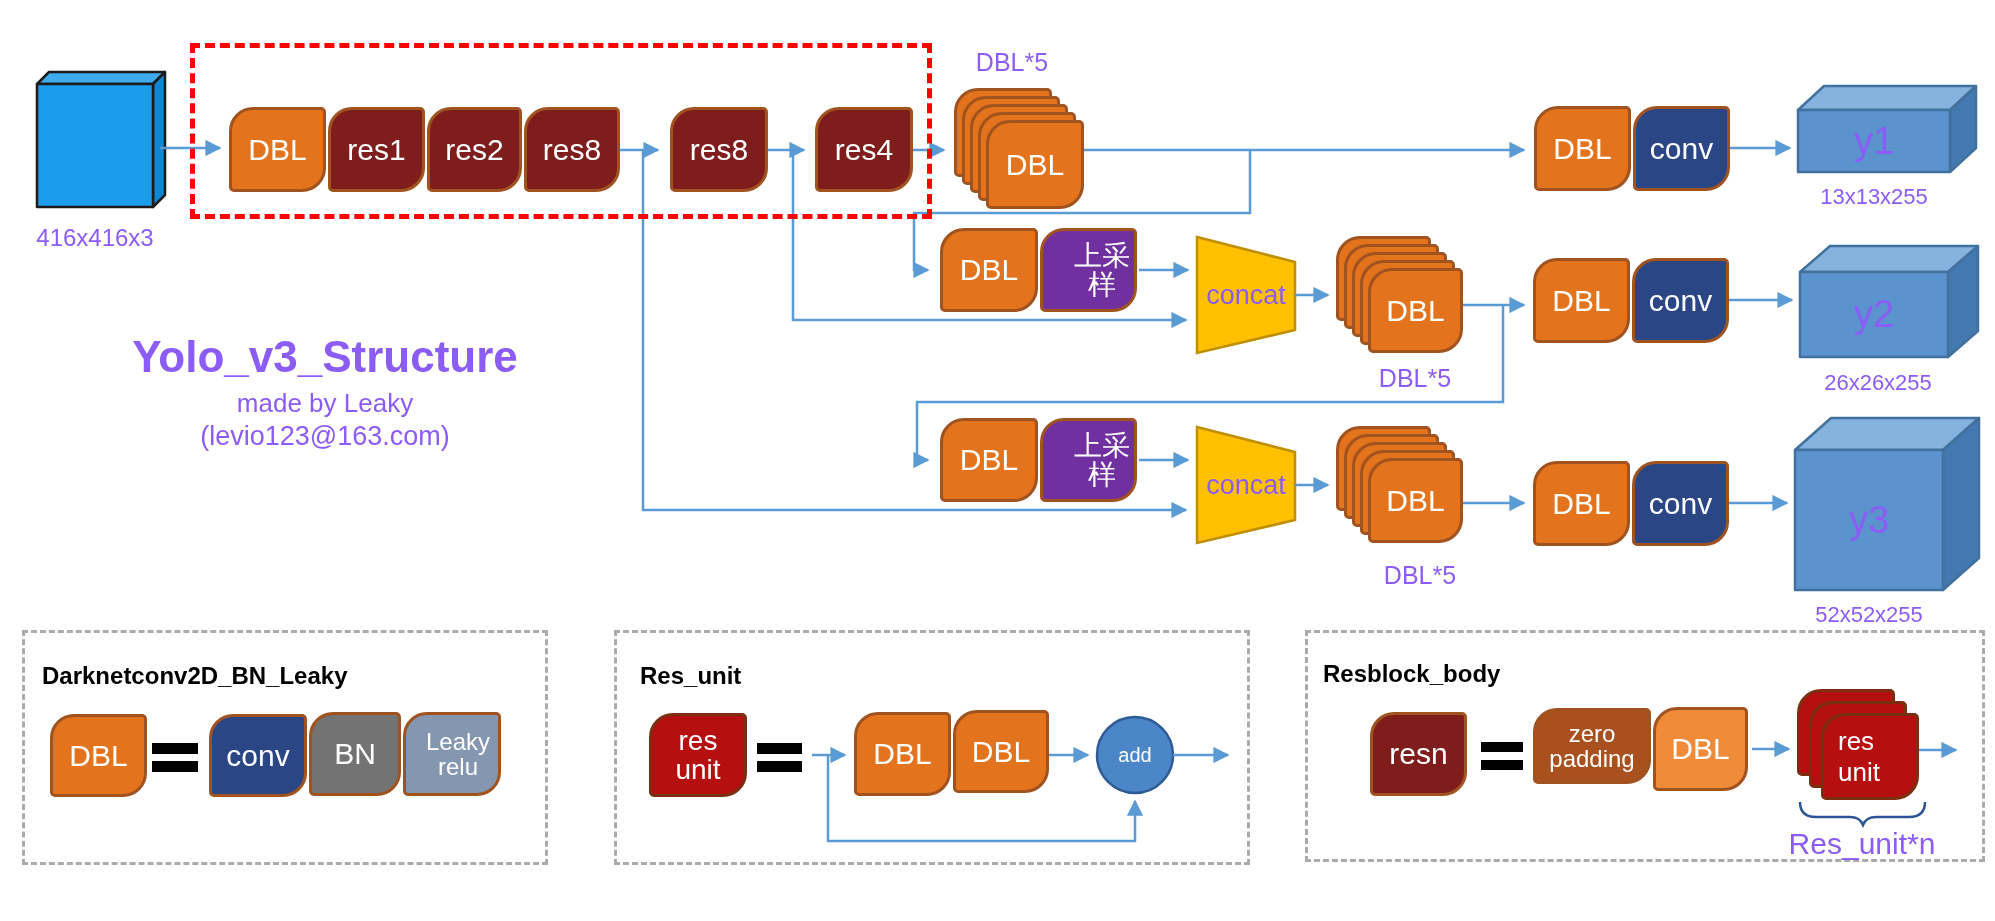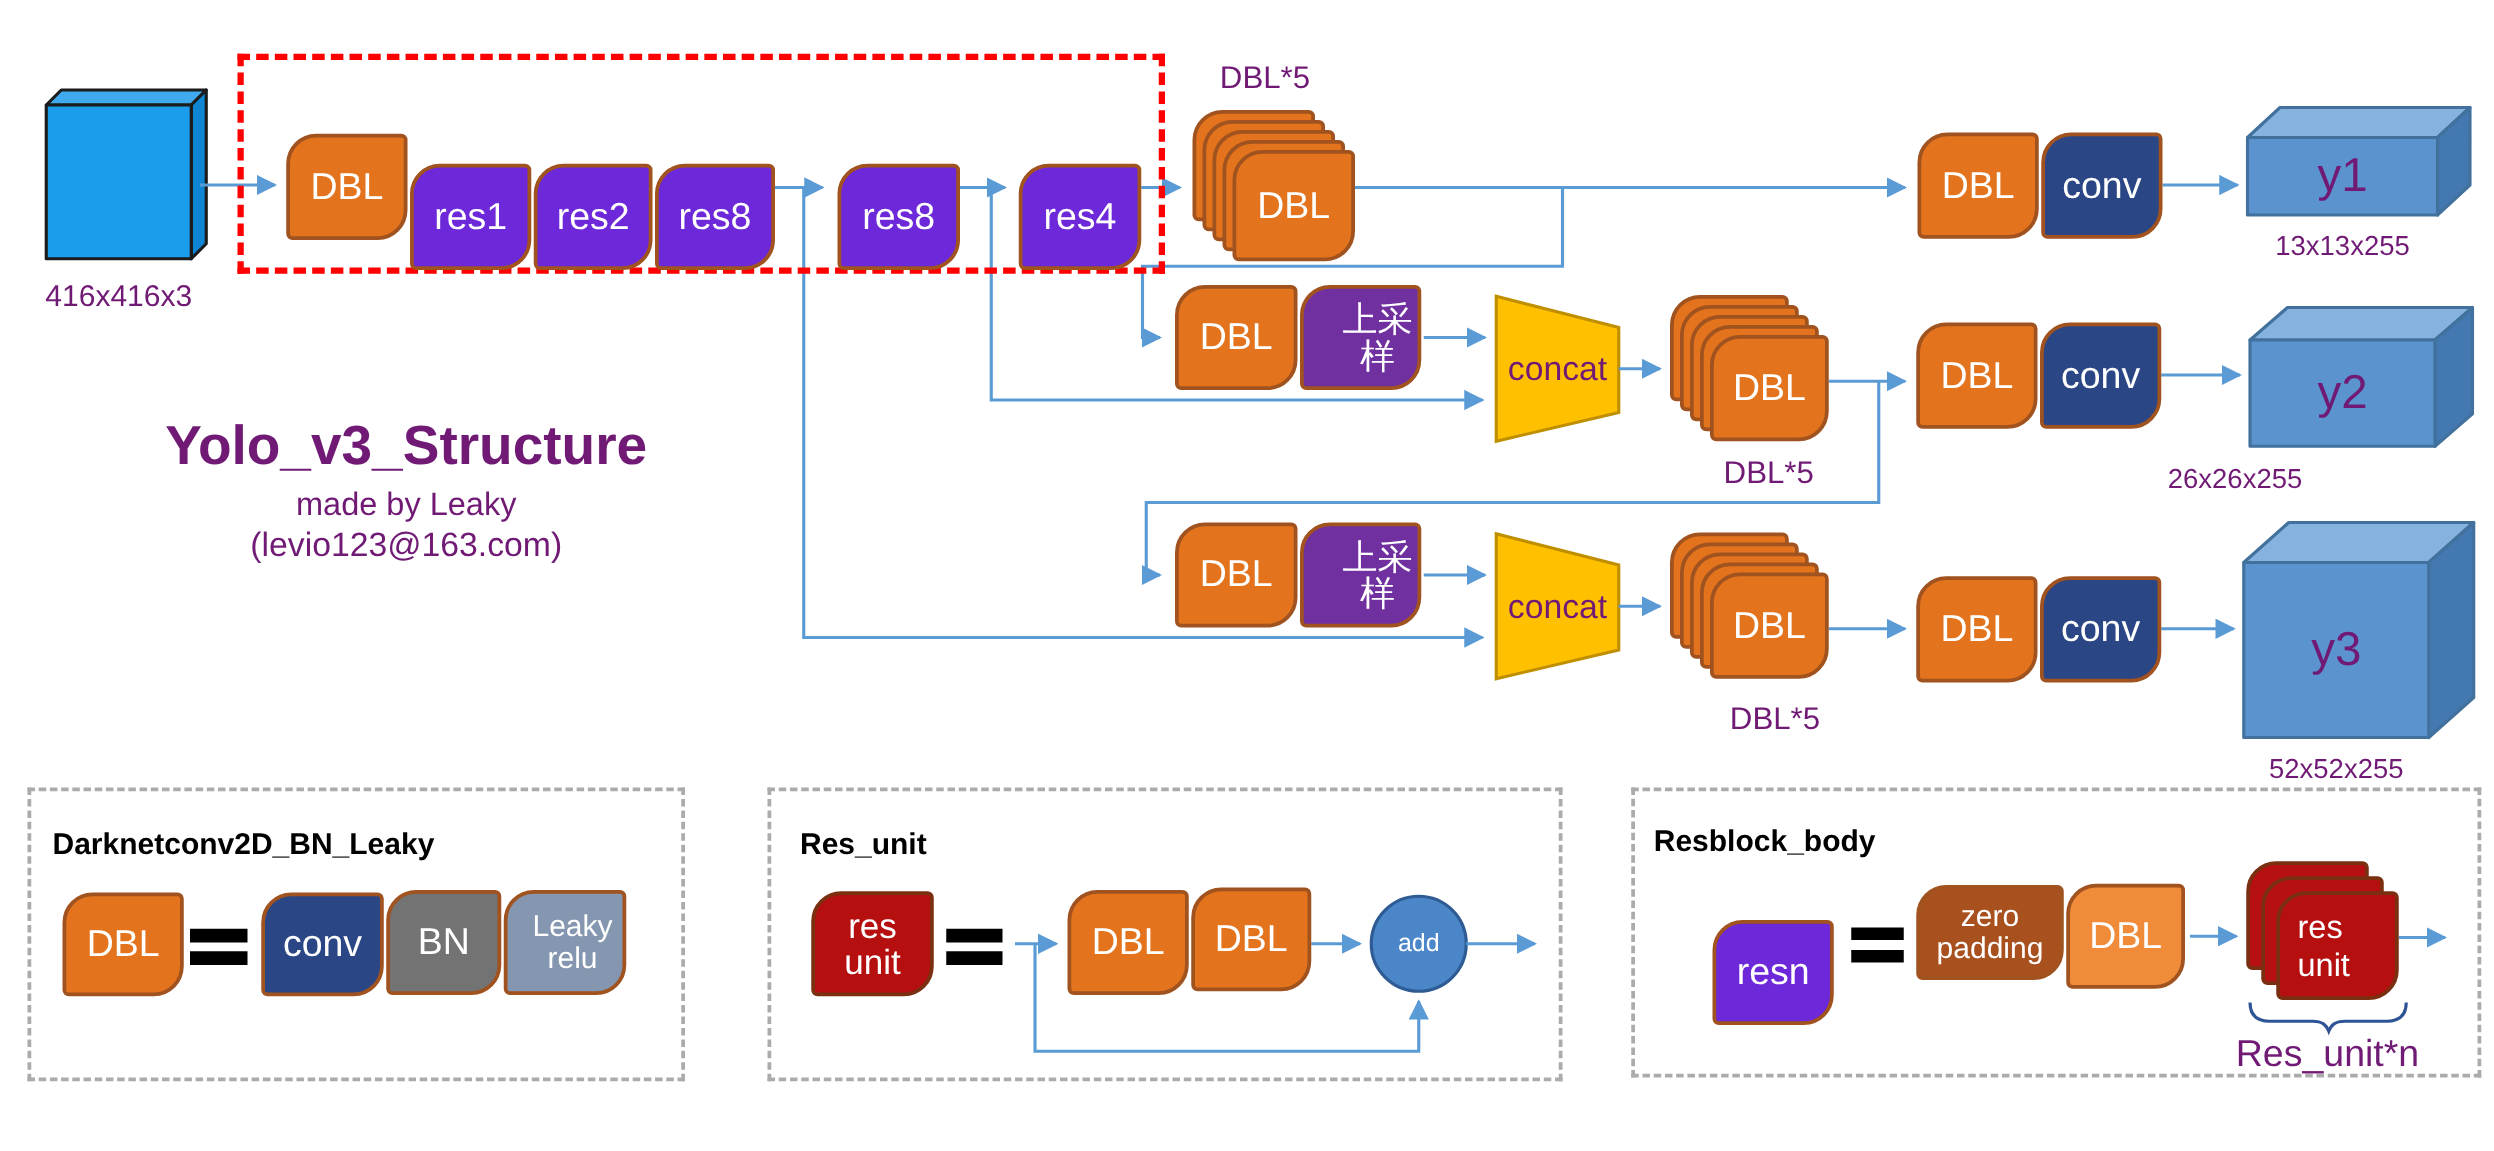--- a/index.html
+++ b/index.html
@@ -4,33 +4,33 @@
 <style>
   html,body{margin:0;padding:0;background:#fff;}
   #canvas{position:relative;width:1995px;height:921px;background:#ffffff;overflow:hidden;
           font-family:"Liberation Sans","DejaVu Sans",sans-serif;}
   #wires{position:absolute;left:0;top:0;z-index:1;}
   .box{position:absolute;z-index:2;box-sizing:border-box;border:3px solid #A0521F;
        border-radius:24px 5px 24px 5px;display:flex;align-items:center;justify-content:center;
        color:#fff;font-size:30px;line-height:1.05;text-align:center;}
   .orange{background:#E3741D;}
   .orange2{background:#EF8B39;}
-  .green{background:#6d28d9;margin-top:24px;}
+  .green{background:#7f1d1d;}
   .purple{background:#7030A0;justify-content:flex-end;}
   .navy{background:#2A4685;}
   .red{background:#B50F10;border-color:#7B2F11;}
   .brown{background:#A8501E;}
   .bnblue{background:#737373;}
   .leakygray{background:#8496B0;}
   .stack{position:absolute;z-index:2;}
   .layer{position:absolute;box-sizing:border-box;border:3px solid #A0521F;
          border-radius:24px 5px 24px 5px;background:#E3741D;}
   .layer.redl{background:#B50F10;border-color:#7B2F11;}
   .front{display:flex;align-items:center;justify-content:center;color:#fff;font-size:30px;}
-  .lbl{position:absolute;z-index:3;color:#701a75;display:flex;align-items:center;justify-content:center;
+  .lbl{position:absolute;z-index:3;color:#8b5cf6;display:flex;align-items:center;justify-content:center;
        text-align:center;white-space:pre;}
   .dashred{position:absolute;z-index:1;border:5px dashed #FE0000;box-sizing:border-box;}
   .dashgray{position:absolute;z-index:0;border:3px dashed #ABABAB;box-sizing:border-box;background:#fff;}
   .eqbar{position:absolute;z-index:3;background:#000;}
   .legendtitle{position:absolute;z-index:3;font-weight:bold;font-size:24px;color:#000;white-space:pre;}
   .cjk span{width:64px;}
 </style>
 </head>
 <body>
 
@@ -138,21 +138,21 @@
     <div class="layer" style="left:0px;top:0px;width:95px;height:85px;"></div>
     <div class="layer" style="left:8px;top:8px;width:95px;height:85px;"></div>
     <div class="layer" style="left:16px;top:16px;width:95px;height:85px;"></div>
     <div class="layer" style="left:24px;top:24px;width:95px;height:85px;"></div>
     <div class="layer front" style="left:32px;top:32px;width:95px;height:85px;">DBL</div>
   </div>
   <div class="lbl" style="left:1345px;top:364px;width:140px;height:28px;font-size:25px;">DBL*5</div>
   <div class="box orange" style="left:1533px;top:258px;width:97px;height:85px;">DBL</div>
   <div class="box navy" style="left:1632px;top:258px;width:97px;height:85px;">conv</div>
   <div class="lbl" style="left:1800px;top:274px;width:148px;height:80px;font-size:38px;z-index:3;">y2</div>
-  <div class="lbl" style="left:1708px;top:370px;width:160px;height:26px;font-size:22px;">26x26x255</div>
+  <div class="lbl" style="left:1798px;top:370px;width:160px;height:26px;font-size:22px;">26x26x255</div>
 
   <div class="box orange" style="left:940px;top:418px;width:98px;height:84px;">DBL</div>
   <div class="box purple cjk" style="left:1040px;top:418px;width:97px;height:84px;font-size:28px;">
       <span>上采样</span>
     </div>
   <div class="lbl" style="left:1197px;top:460px;width:98px;height:50px;font-size:27px;">concat</div>
   <div class="stack" style="left:1336px;top:426px;width:127px;height:117px;">
     <div class="layer" style="left:0px;top:0px;width:95px;height:85px;"></div>
     <div class="layer" style="left:8px;top:8px;width:95px;height:85px;"></div>
     <div class="layer" style="left:16px;top:16px;width:95px;height:85px;"></div>

